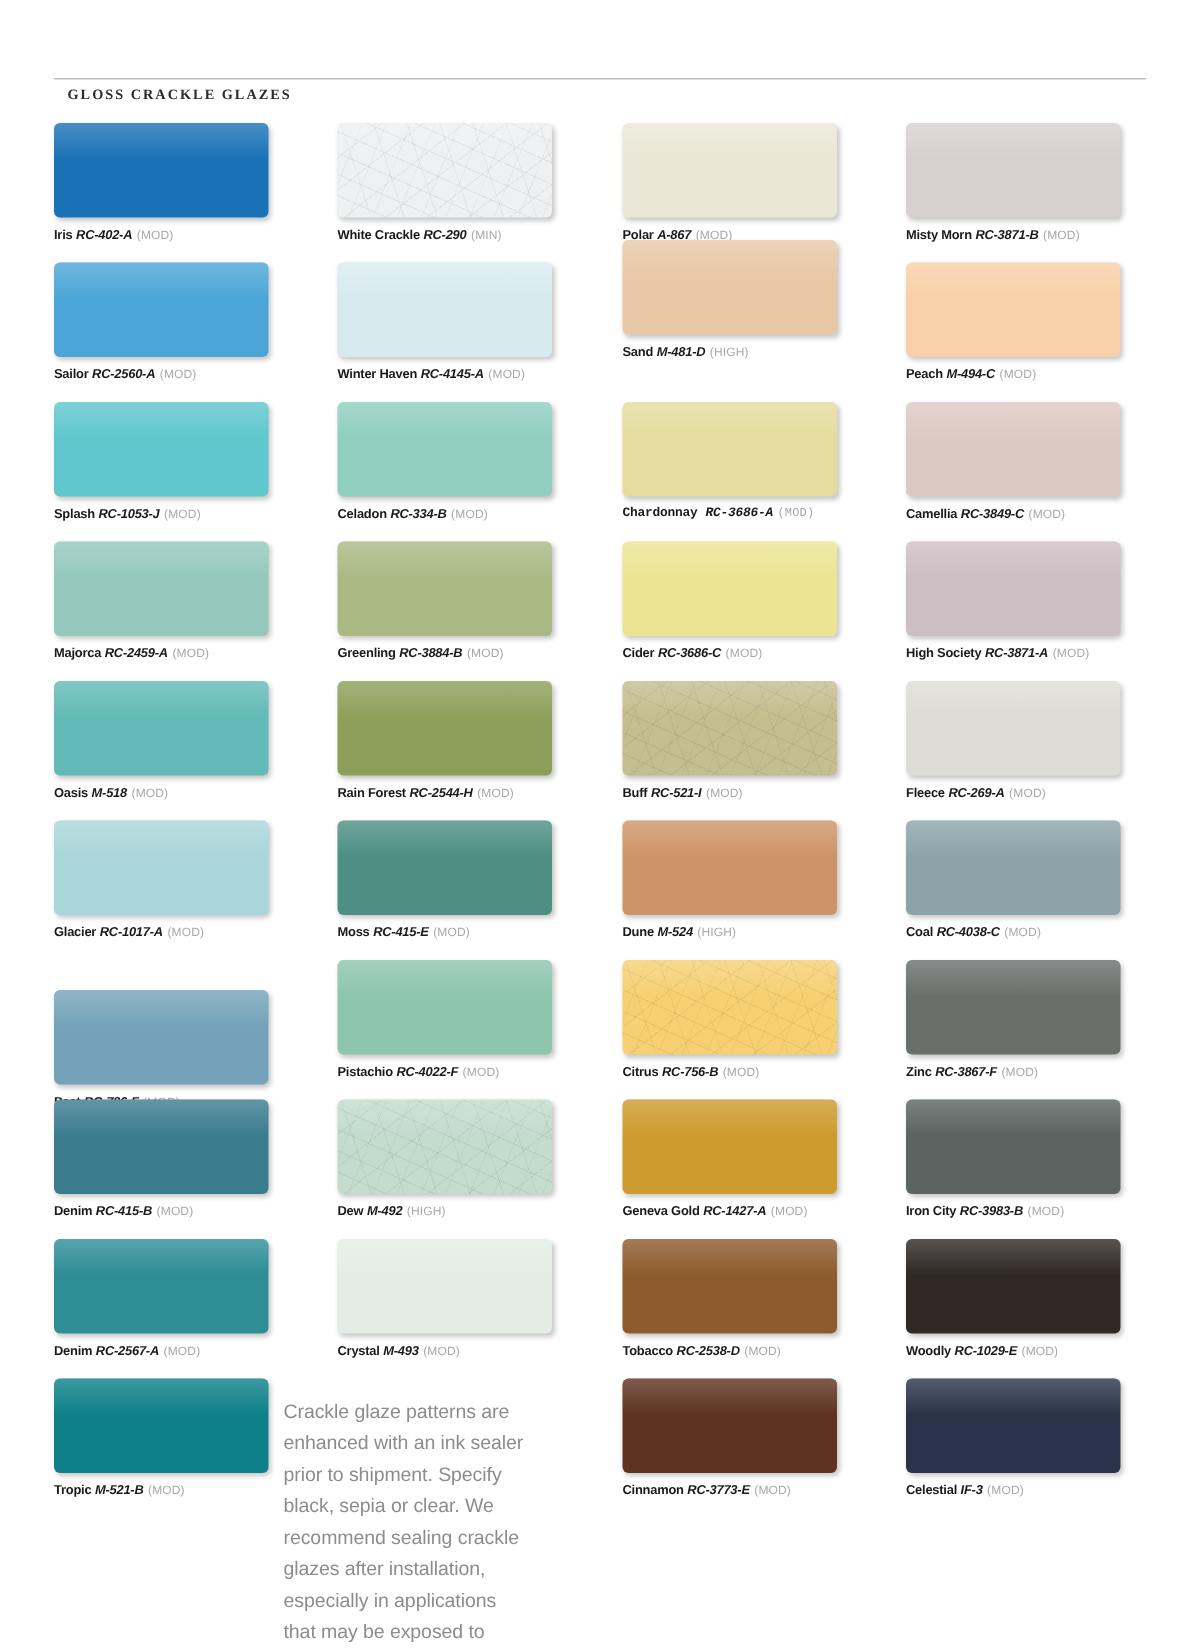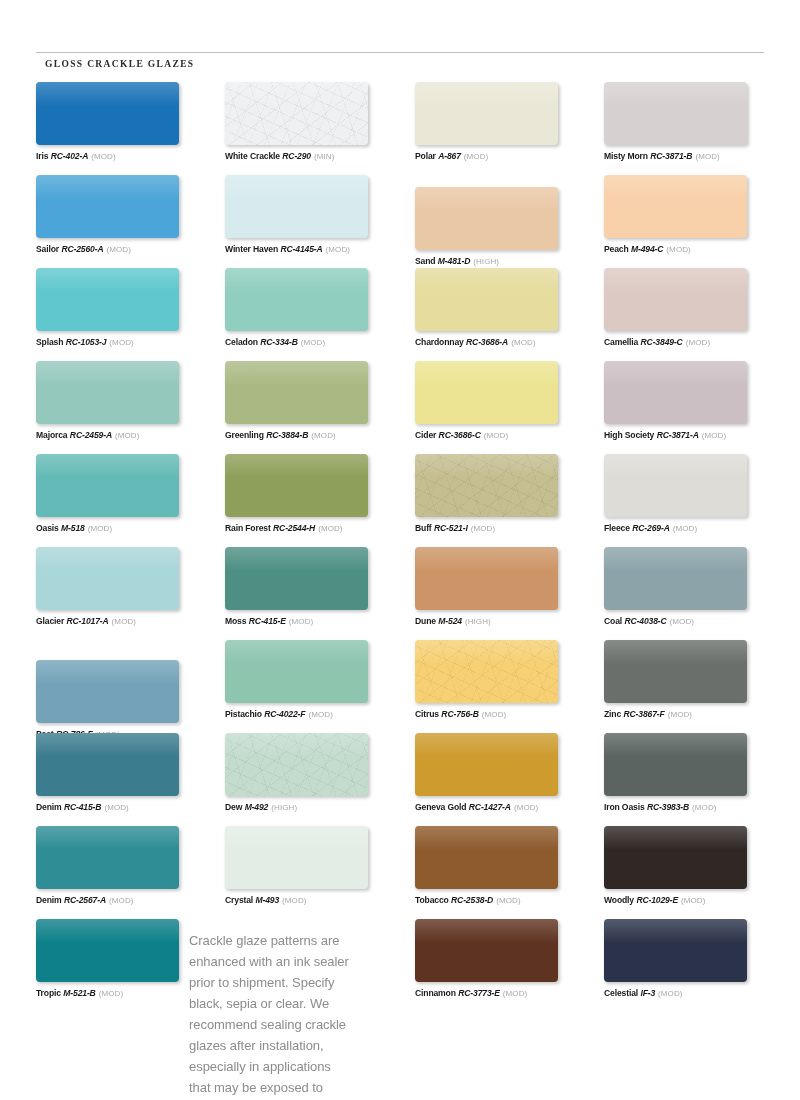--- a/index.html
+++ b/index.html
@@ -217,25 +217,25 @@
         <div class="cell" style="top: 744px;">
           <div class="swatch" style="background: rgb(227, 237, 229);"></div>
           <div class="caption"><span class="cap-name">Crystal</span> <span class="cap-code">M-493</span><span class="cap-grade">(MOD)</span></div>
         </div>
       </div>
     <div class="column col-2">
         <div class="cell" style="top: 0px;">
           <div class="swatch" style="background: rgb(234, 231, 214);"></div>
           <div class="caption"><span class="cap-name">Polar</span> <span class="cap-code">A-867</span><span class="cap-grade">(MOD)</span></div>
         </div>
-        <div class="cell" style="top: 105px;">
+        <div class="cell" style="top: 78px;">
           <div class="swatch" style="background: rgb(233, 200, 165);"></div>
           <div class="caption"><span class="cap-name">Sand</span> <span class="cap-code">M-481-D</span><span class="cap-grade">(HIGH)</span></div>
         </div>
-        <div class="cell" style="top: 186px;">
+        <div class="cell" style="top: 186px; font-family: Liberation Mono, monospace;">
           <div class="swatch" style="background: rgb(229, 220, 158);"></div>
           <div class="caption"><span class="cap-name">Chardonnay</span> <span class="cap-code">RC-3686-A</span><span class="cap-grade">(MOD)</span></div>
         </div>
         <div class="cell" style="top: 279px;">
           <div class="swatch" style="background: rgb(236, 228, 147);"></div>
           <div class="caption"><span class="cap-name">Cider</span> <span class="cap-code">RC-3686-C</span><span class="cap-grade">(MOD)</span></div>
         </div>
         <div class="cell" style="top: 372px;">
           <div class="swatch crackle" style="background: rgb(196, 190, 144);"></div>
           <div class="caption"><span class="cap-name">Buff</span> <span class="cap-code">RC-521-I</span><span class="cap-grade">(MOD)</span></div>
@@ -285,21 +285,21 @@
         <div class="cell" style="top: 465px;">
           <div class="swatch" style="background: rgb(140, 164, 169);"></div>
           <div class="caption"><span class="cap-name">Coal</span> <span class="cap-code">RC-4038-C</span><span class="cap-grade">(MOD)</span></div>
         </div>
         <div class="cell" style="top: 558px;">
           <div class="swatch" style="background: rgb(106, 111, 108);"></div>
           <div class="caption"><span class="cap-name">Zinc</span> <span class="cap-code">RC-3867-F</span><span class="cap-grade">(MOD)</span></div>
         </div>
         <div class="cell" style="top: 651px;">
           <div class="swatch" style="background: rgb(91, 100, 97);"></div>
-          <div class="caption"><span class="cap-name">Iron Oasis</span> <span class="cap-code">RC-3983-B</span><span class="cap-grade">(MOD)</span></div>
+          <div class="caption"><span class="cap-name">Iron City</span> <span class="cap-code">RC-3983-B</span><span class="cap-grade">(MOD)</span></div>
         </div>
         <div class="cell" style="top: 744px;">
           <div class="swatch" style="background: rgb(47, 40, 37);"></div>
           <div class="caption"><span class="cap-name">Woodly</span> <span class="cap-code">RC-1029-E</span><span class="cap-grade">(MOD)</span></div>
         </div>
         <div class="cell" style="top: 837px;">
           <div class="swatch" style="background: rgb(43, 51, 74);"></div>
           <div class="caption"><span class="cap-name">Celestial</span> <span class="cap-code">IF-3</span><span class="cap-grade">(MOD)</span></div>
         </div>
       </div>

